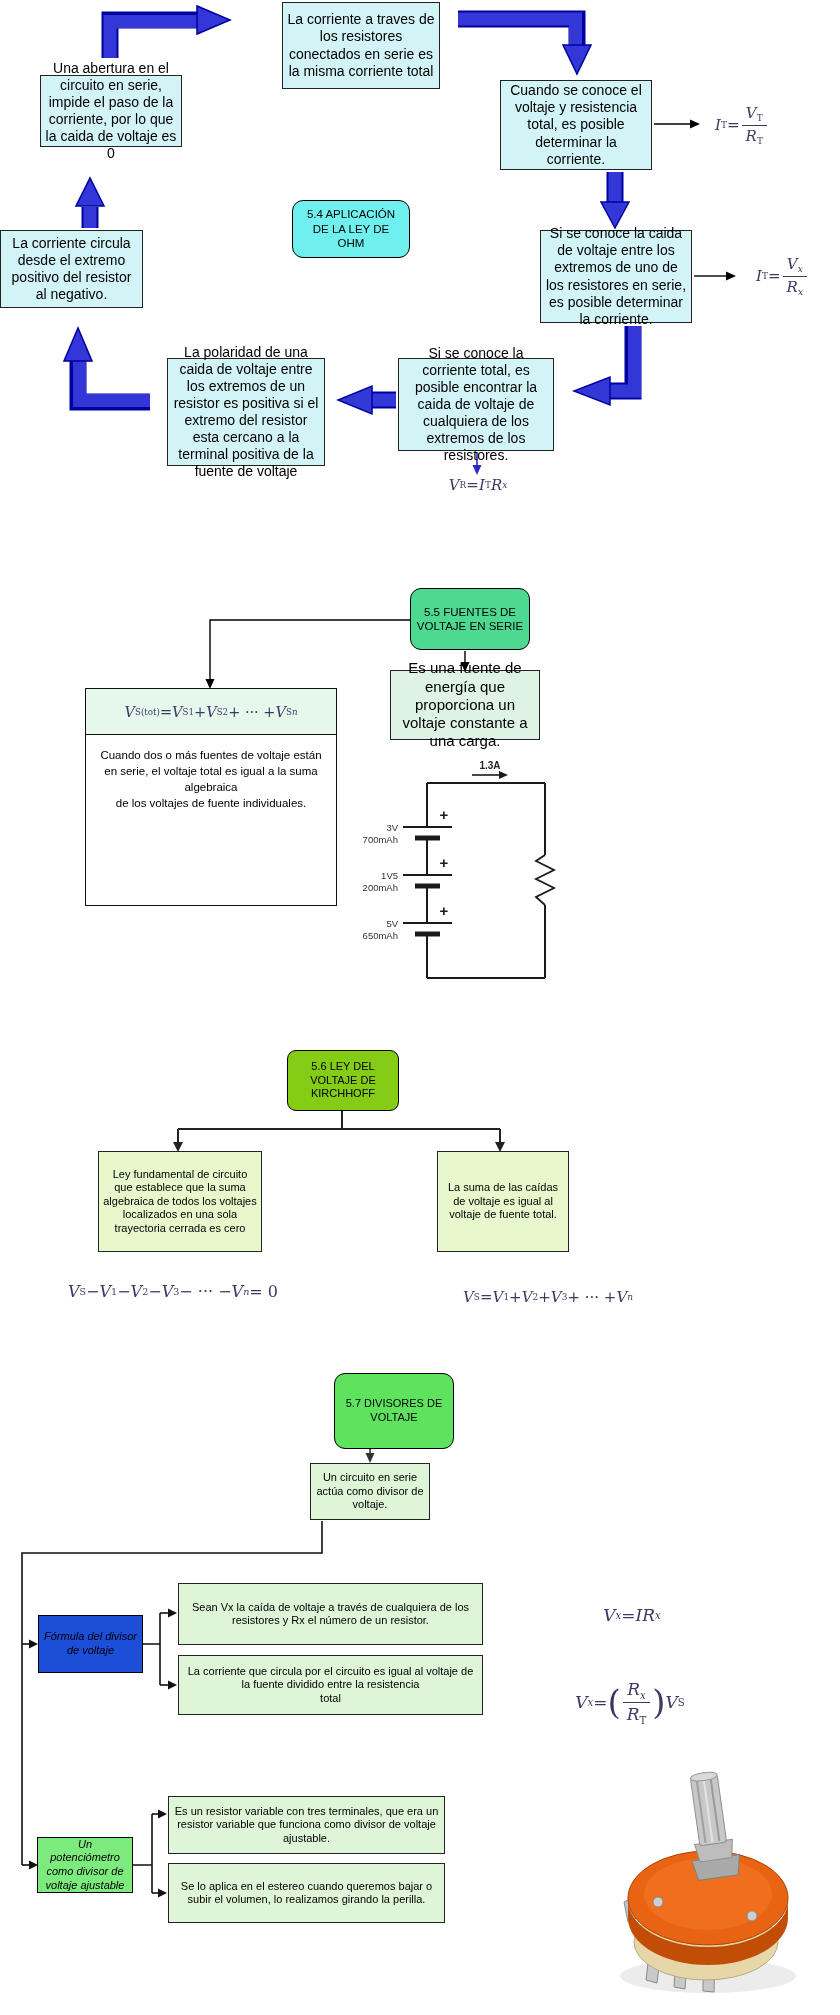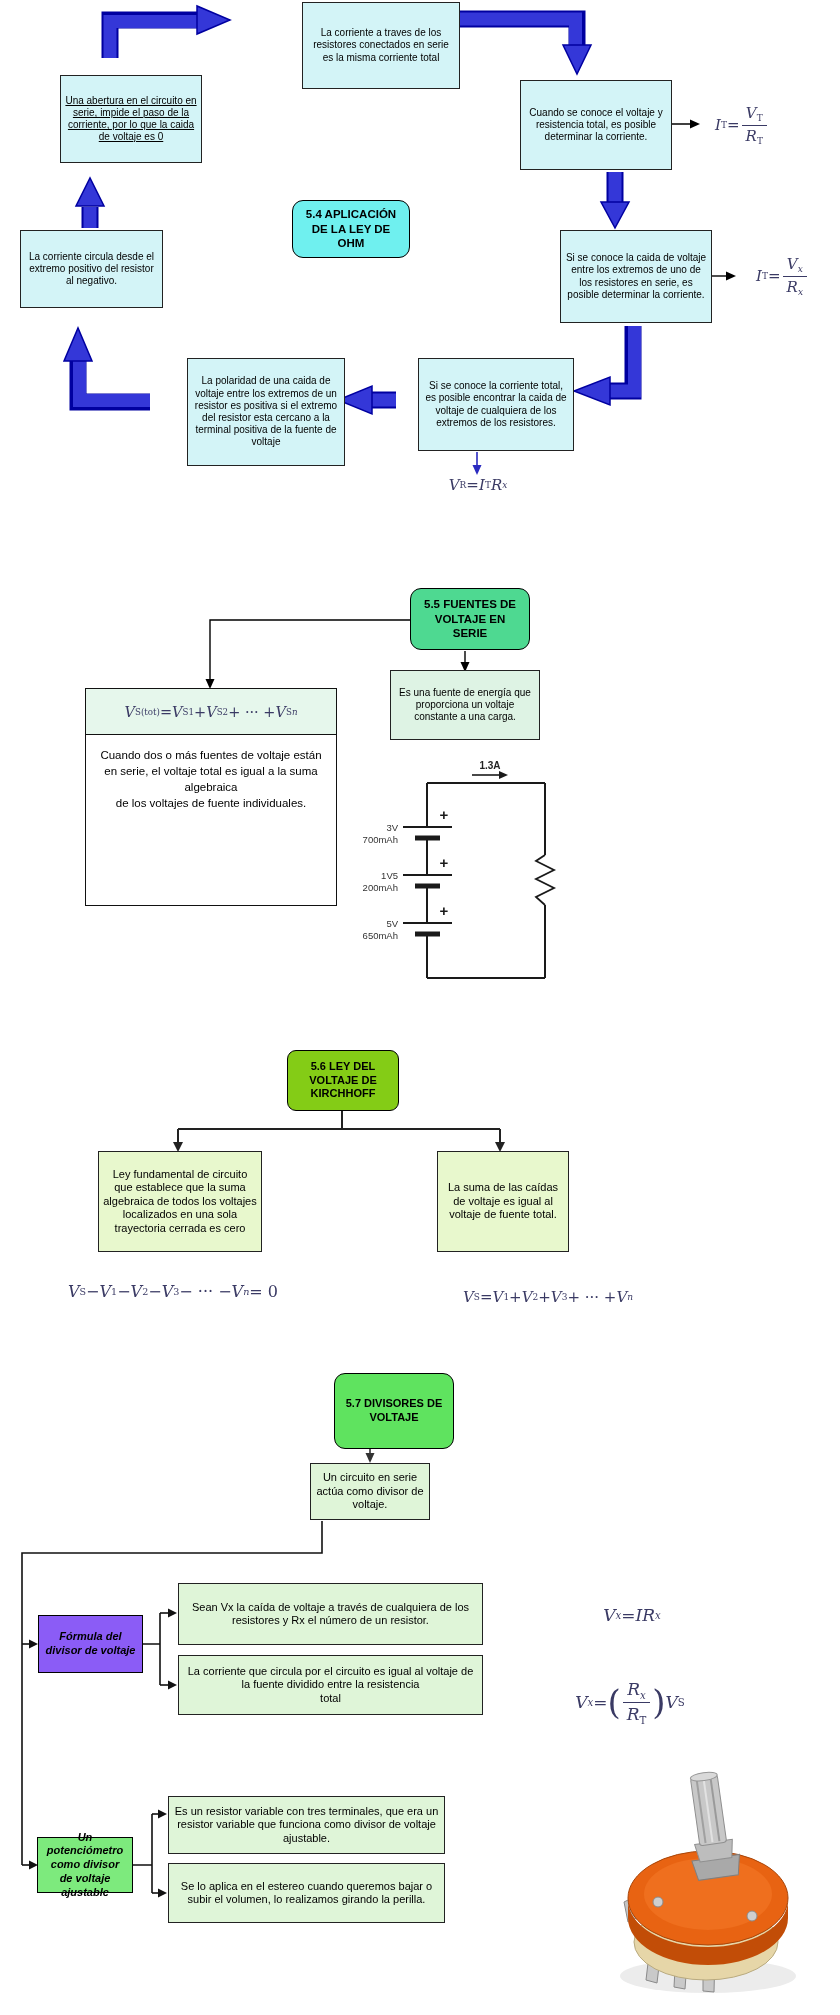--- a/index.html
+++ b/index.html
@@ -3,26 +3,26 @@
 <meta charset="utf-8">
 <style>
   html,body{margin:0;padding:0;background:#fff;}
   #stage{position:relative;width:840px;height:2015px;background:#fff;overflow:hidden;
          font-family:"Liberation Sans",sans-serif;color:#000;}
   svg{display:block;}
   .abs{position:absolute;}
   .box{position:absolute;box-sizing:border-box;border:1px solid #222;
        display:flex;align-items:center;justify-content:center;text-align:center;
        padding:2px 4px;line-height:1.22;}
-  .cyan{background:#d3f4f7;font-size:10px;margin-left:20px;}
+  .cyan{background:#d3f4f7;font-size:14px;}
   .node{position:absolute;box-sizing:border-box;border:1.6px solid #000;border-radius:11px;
         display:flex;align-items:center;justify-content:center;text-align:center;
-        font-weight:bold;font-size:11px;line-height:1.25;padding:21px 5px;}
+        font-weight:normal;font-size:11px;line-height:1.25;padding:21px 5px;}
   .sq{border-radius:0;}
-  .g55{background:#def3e4;font-size:10px;}
+  .g55{background:#def3e4;font-size:15px;}
   .g56{background:#e8f8cd;font-size:11px;}
   .g57{background:#dff5d8;font-size:11px;}
   .formula{position:absolute;font-family:"DejaVu Serif",serif;color:#3a3a64;
            white-space:nowrap;display:flex;align-items:center;justify-content:center;}
   .formula i{font-style:italic;}
   .formula sub{font-size:60%;vertical-align:-0.35em;}
   .frac{display:inline-block;text-align:center;vertical-align:middle;margin:0 2px;}
   .frac .num{display:block;border-bottom:1.4px solid #3a3a64;padding:0 4px 1px;}
   .frac .den{display:block;padding:1px 4px 0;}
   .paren{font-size:200%;font-weight:300;vertical-align:middle;}
@@ -128,21 +128,21 @@
   </svg>
 
   <div class="node" style="left:292px;top:200px;width:118px;height:58px;background:#6ff0ef;font-size:11.5px;">5.4 APLICACIÓN DE LA LEY DE OHM</div>
 
   <div class="box cyan" style="left:282px;top:2px;width:158px;height:87px;">La corriente a traves de los resistores conectados en serie es la misma corriente total</div>
   <div class="box cyan" style="left:500px;top:80px;width:152px;height:90px;">Cuando se conoce el voltaje y resistencia total, es posible determinar la corriente.</div>
   <div class="box cyan" style="left:540px;top:230px;width:152px;height:93px;">Si se conoce la caida de voltaje entre los extremos de uno de los resistores en serie, es posible determinar la corriente.</div>
   <div class="box cyan" style="left:398px;top:358px;width:156px;height:93px;">Si se conoce la corriente total, es posible encontrar la caida de voltaje de cualquiera de los extremos de los resistores.</div>
   <div class="box cyan" style="left:167px;top:358px;width:158px;height:108px;">La polaridad de una caida de voltaje entre los extremos de un resistor es positiva si el extremo del resistor esta cercano a la terminal positiva de la fuente de voltaje</div>
   <div class="box cyan" style="left:0px;top:230px;width:143px;height:78px;">La corriente circula desde el extremo positivo del resistor al negativo.</div>
-  <div class="box cyan" style="left:40px;top:75px;width:142px;height:88px;text-decoration:underline;">Una abertura en el circuito en serie, impide el paso de la corriente, por lo que la caida de voltaje es 0</div>
+  <div class="box cyan" style="left:40px;top:75px;width:142px;height:72px;">Una abertura en el circuito en serie, impide el paso de la corriente, por lo que la caida de voltaje es 0</div>
 
   <div class="formula" style="left:702px;top:97px;width:80px;height:56px;font-size:15px;"><i>I</i><sub>T</sub> = <span class="frac">
         <span class="num"><i>V</i><sub>T</sub></span>
         <span class="den"><i>R</i><sub>T</sub></span>
       </span></div>
   <div class="formula" style="left:740px;top:248px;width:85px;height:56px;font-size:15px;"><i>I</i><sub>T</sub> = <span class="frac">
         <span class="num"><i>V</i><sub><i>x</i></sub></span>
         <span class="den"><i>R</i><sub><i>x</i></sub></span>
       </span></div>
   <div class="formula" style="left:428px;top:472px;width:100px;height:26px;font-size:15px;"><i>V</i><sub>R</sub> = <i>I</i><sub>T</sub><i>R</i><sub><i>x</i></sub></div>
@@ -200,21 +200,21 @@
   <div class="box g56" style="left:98px;top:1151px;width:164px;height:101px;">Ley fundamental de circuito que establece que la suma algebraica de todos los voltajes localizados en una sola trayectoria cerrada es cero</div>
   <div class="box g56" style="left:437px;top:1151px;width:132px;height:101px;">La suma de las caídas de voltaje es igual al voltaje de fuente total.</div>
 
   <div class="formula" style="left:28px;top:1276px;width:290px;height:30px;font-size:16px;"><i>V</i><sub>S</sub> − <i>V</i><sub>1</sub> − <i>V</i><sub>2</sub> − <i>V</i><sub>3</sub> − ··· − <i>V</i><sub><i>n</i></sub> = 0</div>
   <div class="formula" style="left:428px;top:1283px;width:240px;height:28px;font-size:15px;"><i>V</i><sub>S</sub> = <i>V</i><sub>1</sub> + <i>V</i><sub>2</sub> + <i>V</i><sub>3</sub> + ··· + <i>V</i><sub><i>n</i></sub></div>
 
   <div class="node" style="left:310px;top:1373px;width:120px;height:76px;background:#5fe35f;margin-left:24px;">5.7 DIVISORES DE VOLTAJE</div>
 
   <div class="box g57" style="left:310px;top:1463px;width:120px;height:57px;">Un circuito en serie actúa como divisor de voltaje.</div>
 
-  <div class="node sq" style="left:38px;top:1615px;width:105px;height:58px;background:#8b5cf6;font-style:italic;">Fórmula del divisor de voltaje</div>
+  <div class="node sq" style="left:38px;top:1615px;width:105px;height:58px;background:#1d4ed8;font-style:italic;">Fórmula del divisor de voltaje</div>
   <div class="box g57" style="left:178px;top:1583px;width:305px;height:62px;">Sean Vx la caída de voltaje a través de cualquiera de los resistores y Rx el número de un resistor.</div>
   <div class="box g57 prewrap" style="left:178px;top:1655px;width:305px;height:60px;">La corriente que circula por el circuito es igual al voltaje de la fuente dividido entre la resistencia
 total</div>
 
   <div class="formula" style="left:582px;top:1598px;width:100px;height:34px;font-size:17px;"><i>V</i><sub><i>x</i></sub> = <i>IR</i><sub><i>x</i></sub></div>
   <div class="formula" style="left:570px;top:1676px;width:120px;height:52px;font-size:17px;"><i>V</i><sub><i>x</i></sub> = <span class="paren">(</span><span class="frac">
         <span class="num"><i>R</i><sub><i>x</i></sub></span>
         <span class="den"><i>R</i><sub>T</sub></span>
       </span><span class="paren">)</span><i>V</i><sub>S</sub></div>
 

